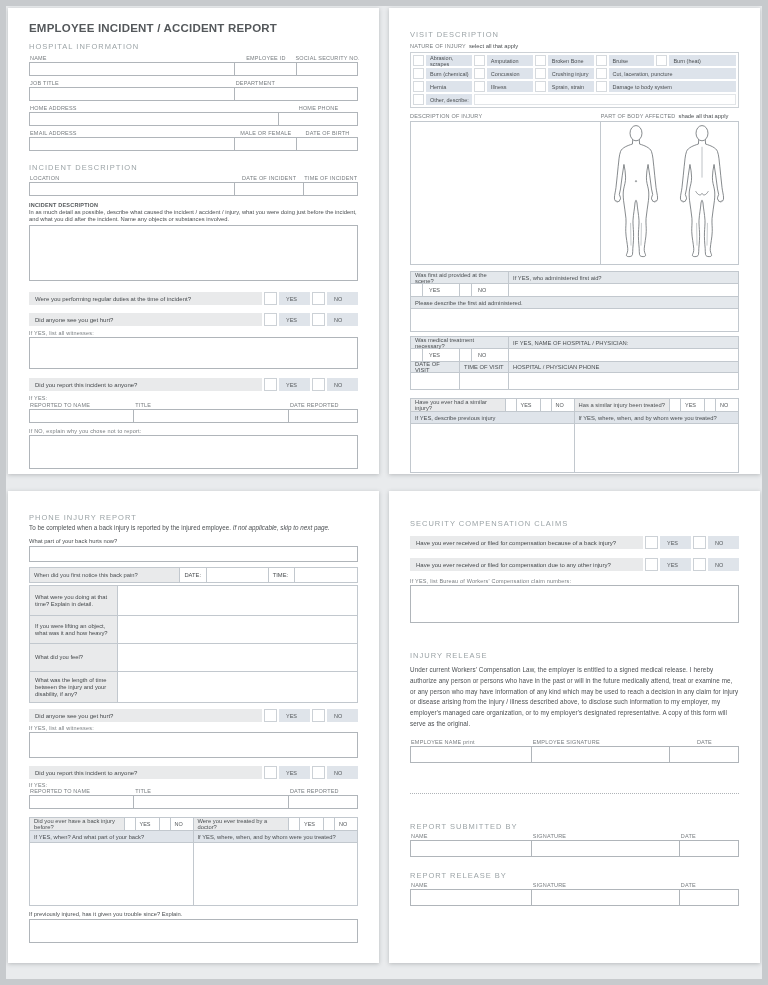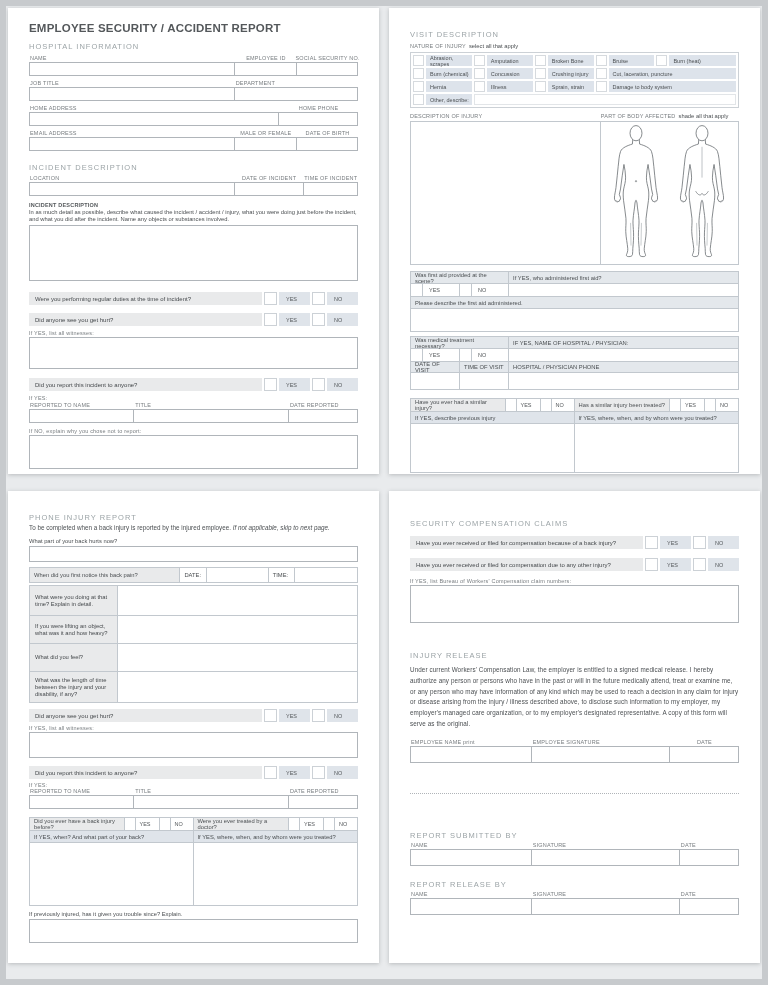--- a/index.html
+++ b/index.html
@@ -69,21 +69,21 @@
       <use href="#bodyhalf"></use>
       <use href="#bodyhalf" transform="translate(64 0) scale(-1 1)"></use>
       <ellipse cx="32" cy="9" rx="6.6" ry="8.4" fill="#ffffff" stroke="#6b7074" stroke-width="0.9"></ellipse>
     </g>
   </defs>
 </svg>
 
 <div class="sheet-grid">
 
   <div class="page">
-    <div class="title">EMPLOYEE SECURITY / ACCIDENT REPORT</div>
+    <div class="title">EMPLOYEE INCIDENT / ACCIDENT REPORT</div>
     <div class="shead" style="margin-top:8px">HOSPITAL INFORMATION</div>
 
     <div class="frow" style="margin-top:4px">
       <div class="fg" style="width:62.5%">
           <div class="lbl">NAME</div>
           <div class="ibox"></div>
         </div>
       <div class="fg tc" style="width:19%">
           <div class="lbl">EMPLOYEE ID</div>
           <div class="ibox"></div>
@@ -464,21 +464,21 @@
           <div class="ibox" style="height:17px"></div>
         </div>
       <div class="fg tc" style="width:21%">
           <div class="lbl">DATE</div>
           <div class="ibox" style="height:17px"></div>
         </div>
     </div>
 
     <div class="dotline" style="margin-top:30px"></div>
 
-    <div class="shead" style="margin-top:37px">REPORT SUBMITTED BY</div>
+    <div class="shead" style="margin-top:28px">REPORT SUBMITTED BY</div>
     <div class="frow" style="margin-top:2px">
       <div class="fg" style="width:37%">
           <div class="lbl">NAME</div>
           <div class="ibox" style="height:17px"></div>
         </div>
       <div class="fg" style="width:45%">
           <div class="lbl">SIGNATURE</div>
           <div class="ibox" style="height:17px"></div>
         </div>
       <div class="fg" style="width:18%">

